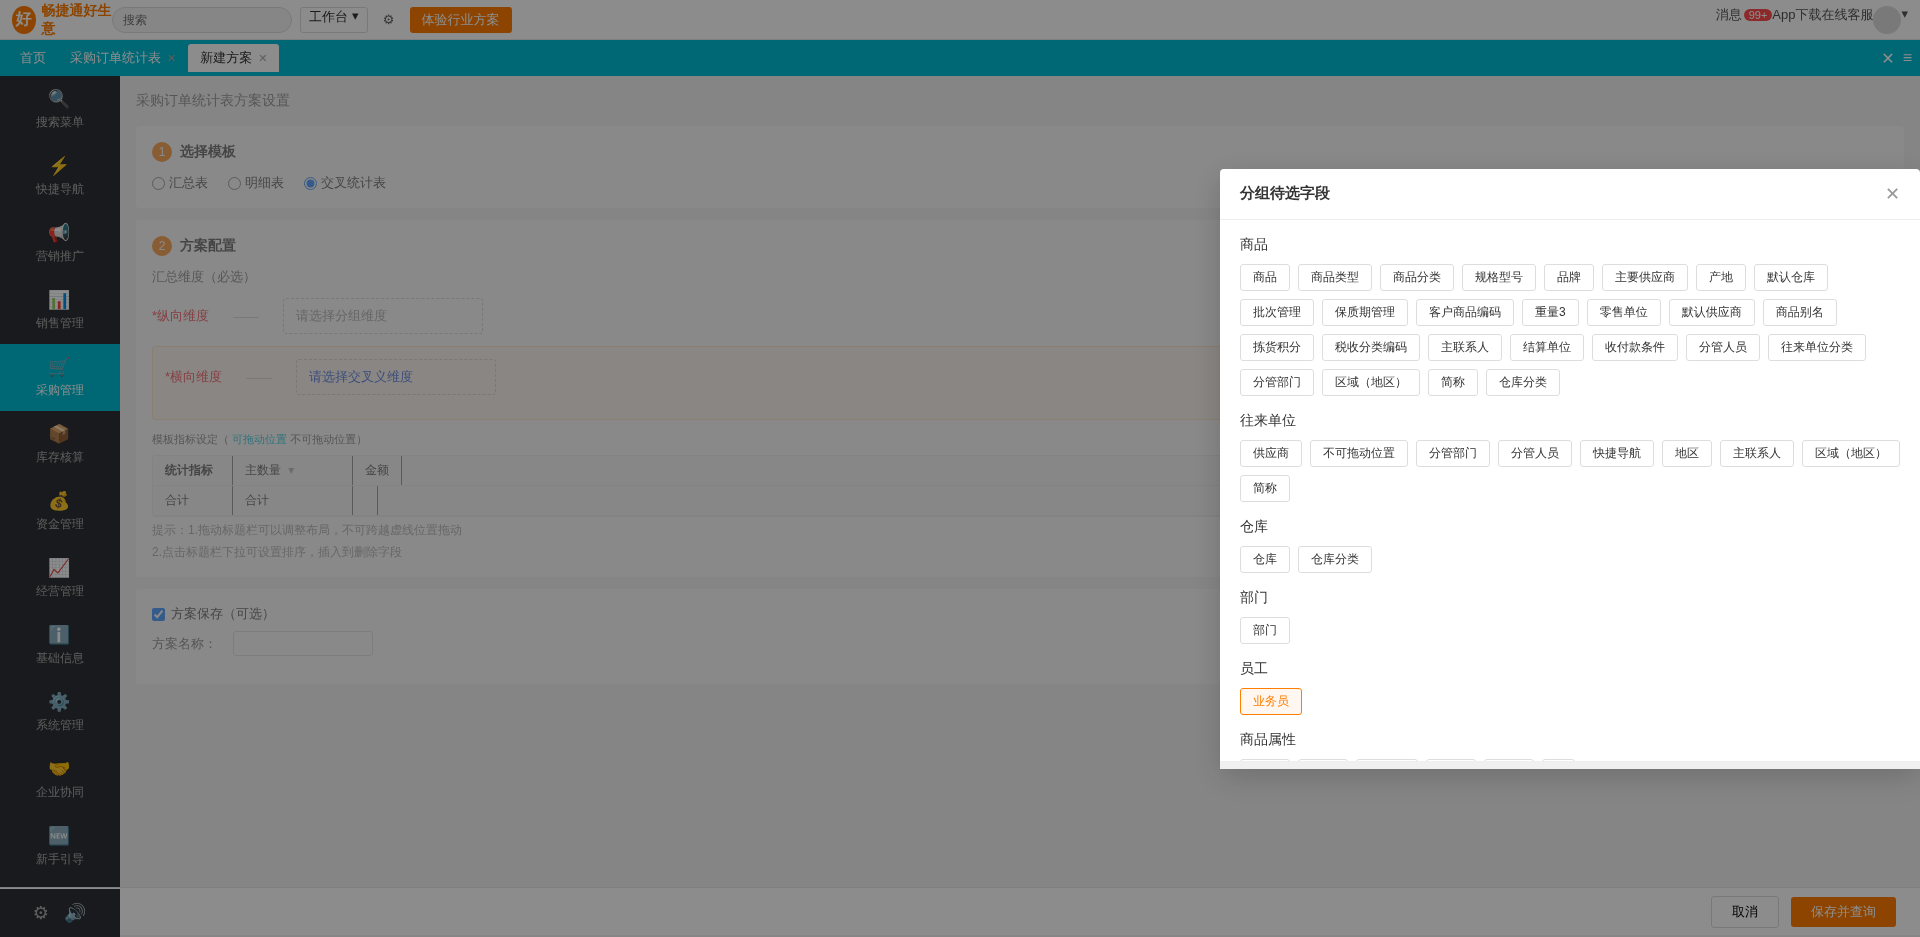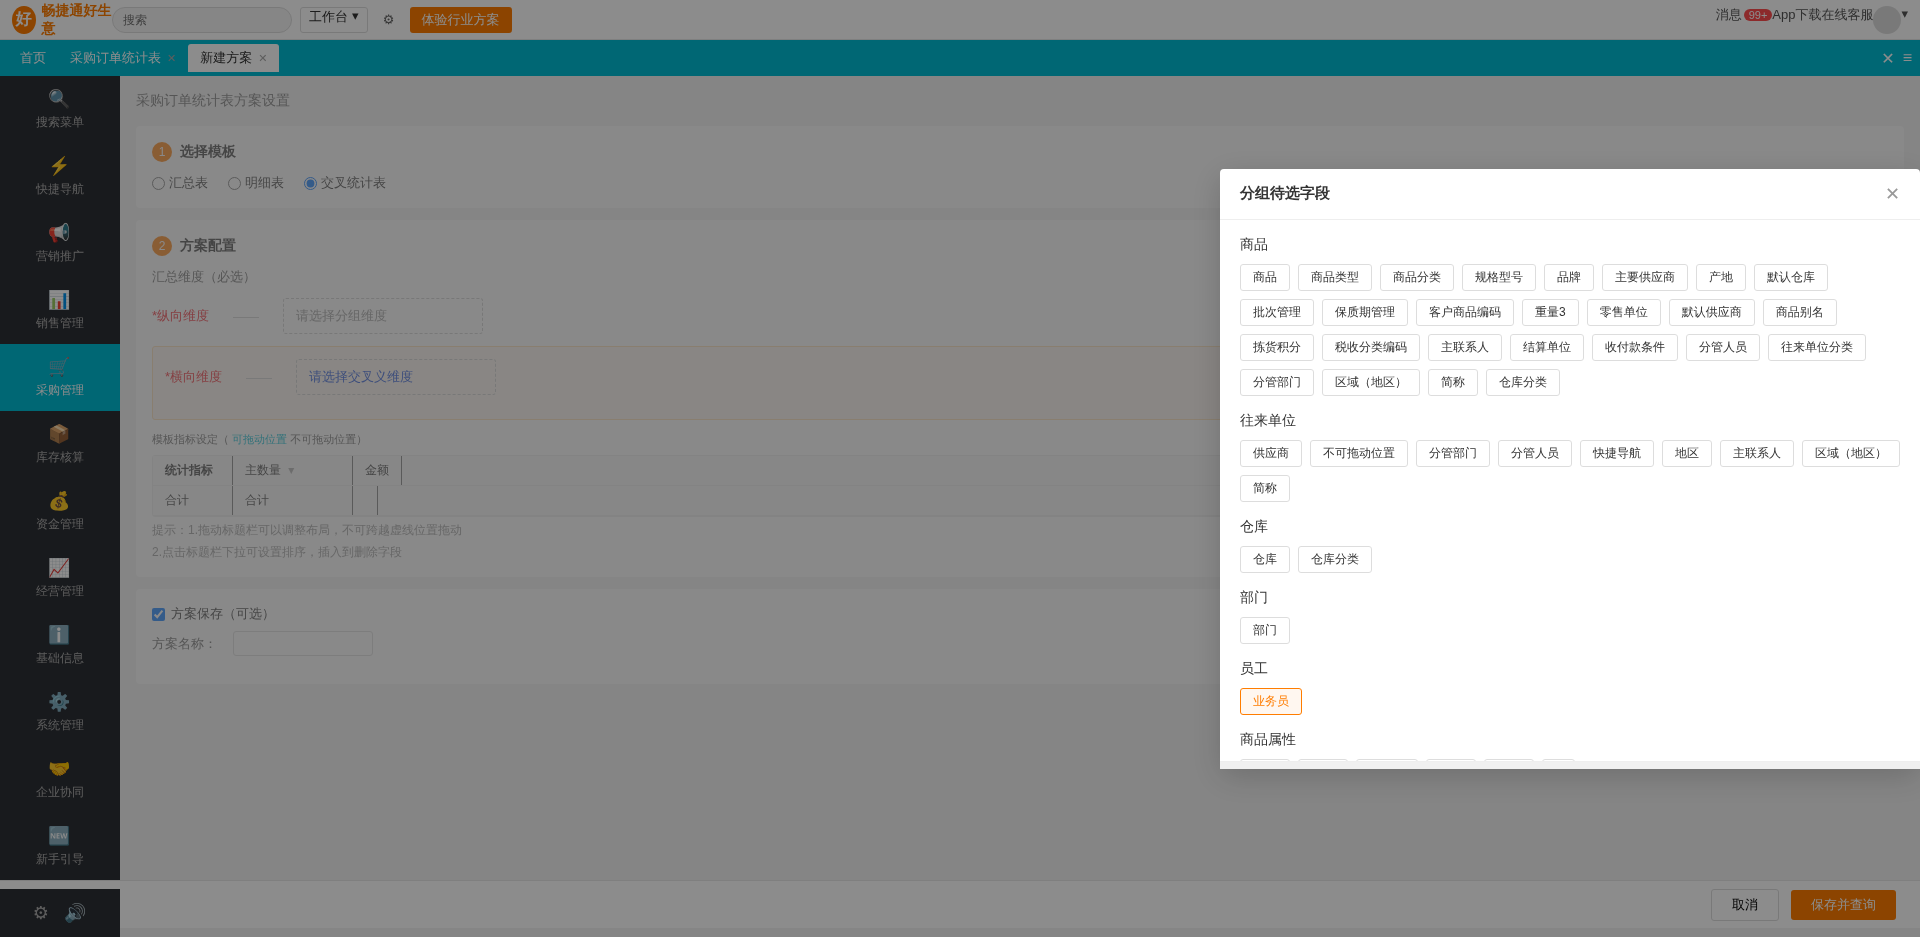--- a/index.html
+++ b/index.html
@@ -212,21 +212,21 @@
       display: flex;
       align-items: center;
       gap: 4px;
       cursor: pointer;
     }
     .radio-option input { cursor: pointer; }
 
     
     .bottom-bar {
       position: fixed;
-      bottom: 9px; left: 0; right: 0;
+      bottom: 2px; left: 0; right: 0;
       height: 48px;
       background: #fff;
       border-top: 1px solid #e8e8e8;
       display: flex;
       align-items: center;
       justify-content: flex-end;
       padding: 0 24px;
       gap: 12px;
       z-index: 200;
     }

